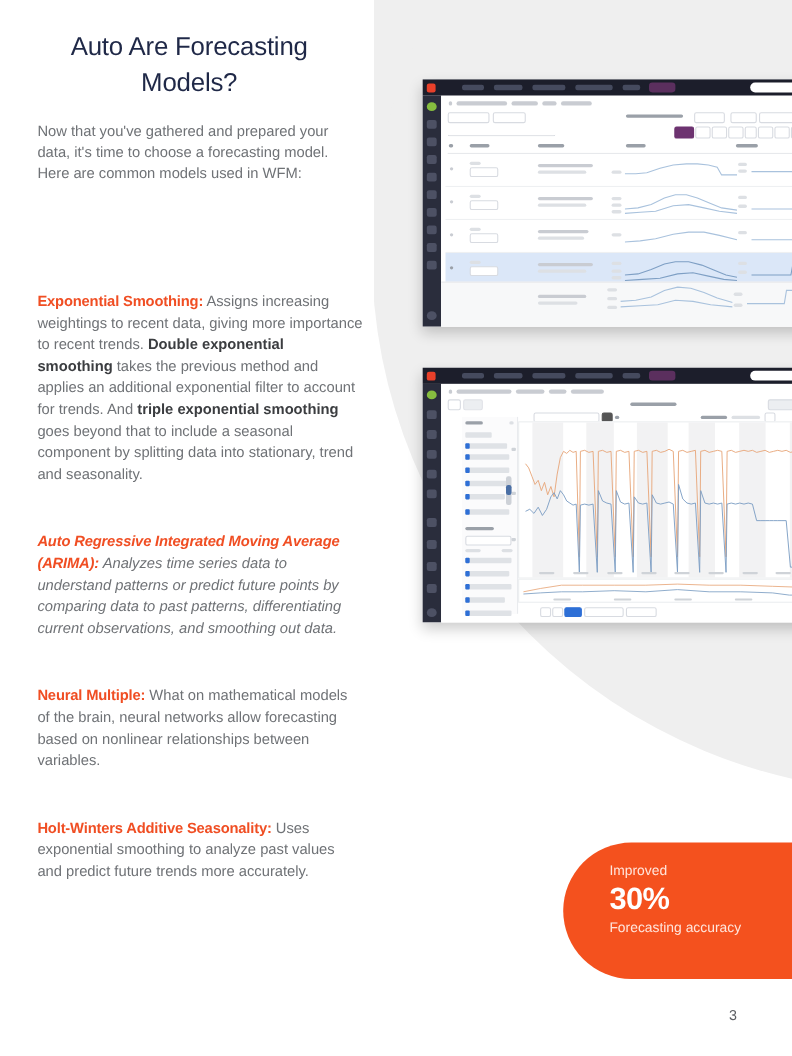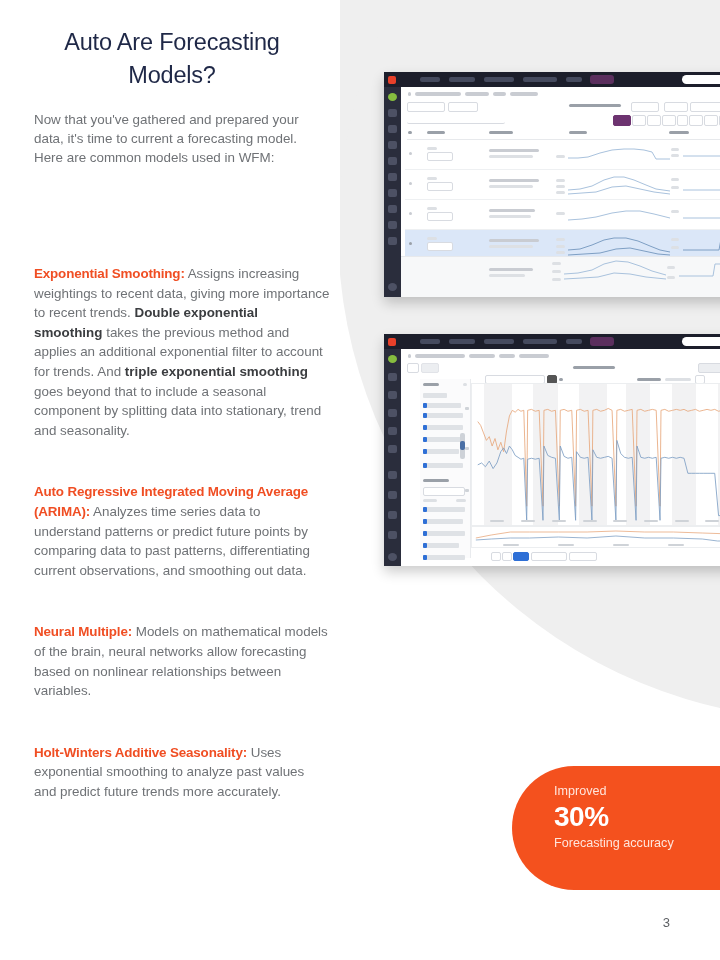--- a/index.html
+++ b/index.html
@@ -51,21 +51,21 @@
     margin:0;
     font-size:13.4px;line-height:19.6px;color:#6f7276;
   }
   .sec .hd{
     color:#f04e23;font-weight:700;letter-spacing:-0.15px;
   }
   .sec .bold{color:#3b3d40;font-weight:700;}
 
   
   .sec.s1{margin-bottom:17px;}
-  .sec.s2{margin-bottom:17px;}
+  .sec.s2{margin-bottom:17px;font-style:italic;}
   .sec.s3{margin-bottom:17px;}
   .sec.s4{margin-bottom:17px;}
   .sec.s5{margin-bottom:0;}
 
   
   .page-num{
     position:absolute;right:50px;bottom:30px;
     font-size:13px;color:#5c5f63;z-index:6;
   }
 
@@ -180,39 +180,39 @@
 
 <div class="page">
 
   <div class="grey-top-fill"></div>
   <div class="grey-circle"></div>
 
   <div class="left-col">
 
     <div class="title">Auto Are Forecasting Models?</div>
 
-    <div class="intro">Now that you've gathered and prepared your data, it's time to current a forecasting model. Here are common models used in WFM:</div>
+    <div class="intro">Now that you've gathered and prepared your data, it's time to choose a forecasting model. Here are common models used in WFM:</div>
 
     <div class="sections">
 
       <div class="sec s1">
         <p>
           <span class="hd">Exponential Smoothing:</span><span> Assigns increasing weightings to recent data, giving more importance to recent trends. </span><span class="bold">Double exponential smoothing</span><span> takes the previous method and applies an additional exponential filter to account for trends. And </span><span class="bold">triple exponential smoothing</span><span> goes beyond that to include a seasonal component by splitting data into stationary, trend and seasonality.</span>
         </p>
       </div>
 
       <div class="sec s2">
         <p>
           <span class="hd">Auto Regressive Integrated Moving Average (ARIMA):</span><span> Analyzes time series data to understand patterns or predict future points by comparing data to past patterns, differentiating current observations, and smoothing out data.</span>
         </p>
       </div>
 
       <div class="sec s3">
         <p>
-          <span class="hd">Neural Multiple:</span><span> Models on mathematical models of the brain, neural networks allow forecasting based on nonlinear relationships between variables.</span>
+          <span class="hd">Neural Multiple:</span><span> What on mathematical models of the brain, neural networks allow forecasting based on nonlinear relationships between variables.</span>
         </p>
       </div>
 
 
       <div class="sec s5">
         <p>
           <span class="hd">Holt-Winters Additive Seasonality:</span><span> Uses exponential smoothing to analyze past values and predict future trends more accurately.</span>
         </p>
       </div>
 

